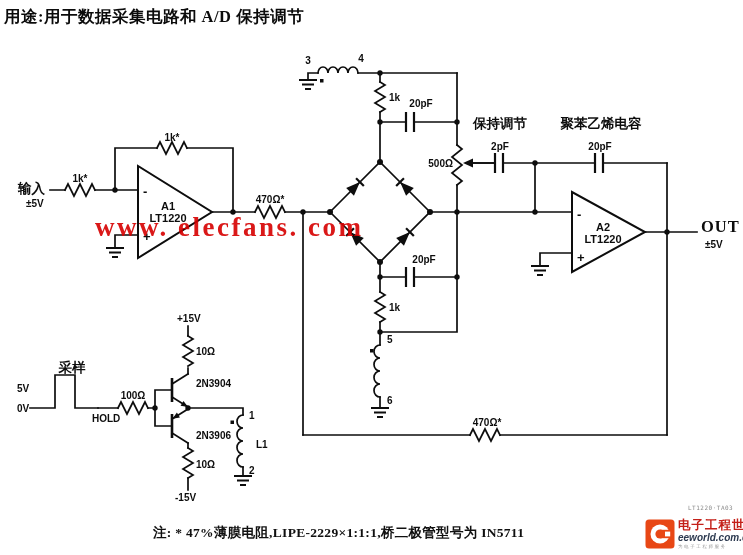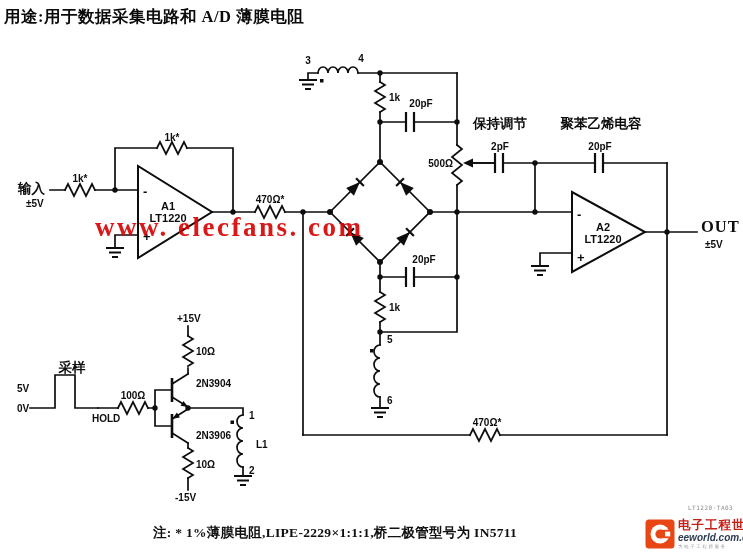--- a/index.html
+++ b/index.html
@@ -30,21 +30,21 @@
   .w{stroke:#0d0d0d;stroke-width:1.7;fill:none;stroke-linecap:square;}
   .plate{stroke:#0d0d0d;stroke-width:2.2;fill:none;}
   .gnd{stroke:#0d0d0d;stroke-width:2;fill:none;}
   .bar{stroke:#0d0d0d;stroke-width:2.6;fill:none;}
 </style>
 </head>
 <body>
 
 <div class="stage">
 
-  <div class="title">用途:用于数据采集电路和 A/D 薄膜电阻</div>
+  <div class="title">用途:用于数据采集电路和 A/D 保持调节</div>
 
   <svg width="743" height="555" viewBox="0 0 743 555">
 
     <g>
       <path class="w" d="M50,190 H65 M95,190 H138"></path>
       <path class="w" d="M115,190 V148 H157 M187,148 H233 V212"></path>
       <path class="w" d="M212,212 H255 M285,212 H330"></path>
       <path class="w" d="M138,235 H115 V248"></path>
       <path class="w" d="M303,212 V435"></path>
       <path class="w" d="M303,435 H470 M500,435 H667"></path>
@@ -228,21 +228,21 @@
     <text class="lbl" x="196" y="468">10Ω</text>
     <text class="lbl" x="177" y="322">+15V</text>
     <text class="lbl" x="175" y="501">-15V</text>
     <text class="lbl" x="256" y="448">L1</text>
     <text class="pin" x="249" y="419">1</text>
     <text class="pin" x="249" y="474">2</text>
 
     <text class="wm" x="95" y="236">www. elecfans. com</text>
   </svg>
 
-  <div class="note">注: * 1%薄膜电阻,LIPE-2229×1:1:1,桥二极管型号为 IN5711</div>
+  <div class="note">注: * 47%薄膜电阻,LIPE-2229×1:1:1,桥二极管型号为 IN5711</div>
   <div class="figref">LT1220·TA03</div>
 
   <div class="logo">
     <svg width="30" height="30" viewBox="0 0 30 30" style="position:static">
       <rect x="0.5" y="0.5" width="29" height="29" rx="3.5" fill="#e84715"></rect>
       <circle cx="15" cy="15" r="9.5" fill="#ffffff"></circle>
       <circle cx="15" cy="15" r="4.6" fill="#e84715"></circle>
       <rect x="15" y="10.8" width="10" height="8.4" fill="#e84715"></rect>
       <rect x="20" y="12.6" width="5.2" height="4.8" fill="#ffffff"></rect>
     </svg>

